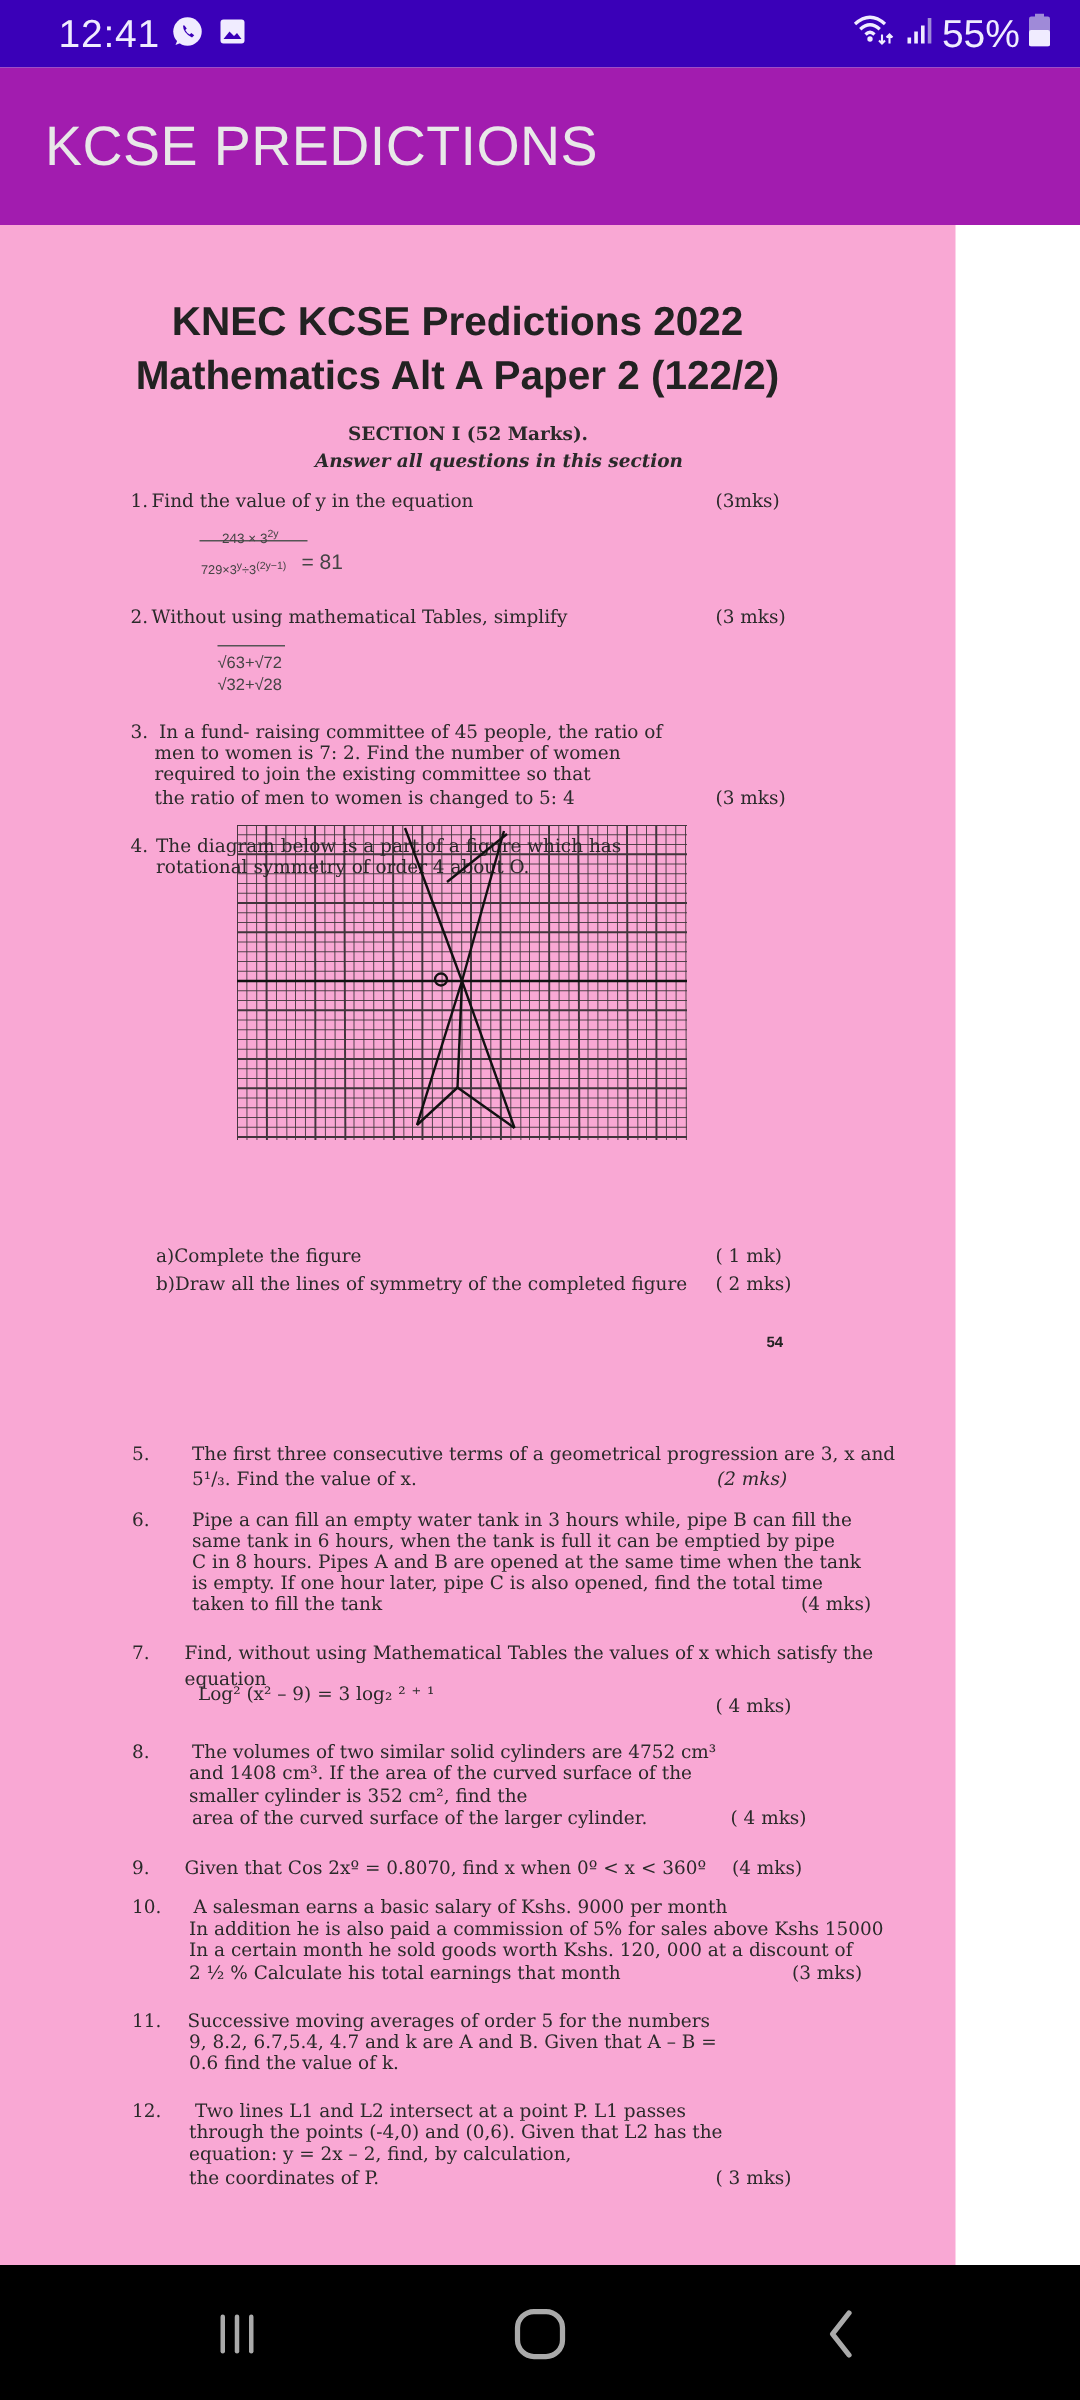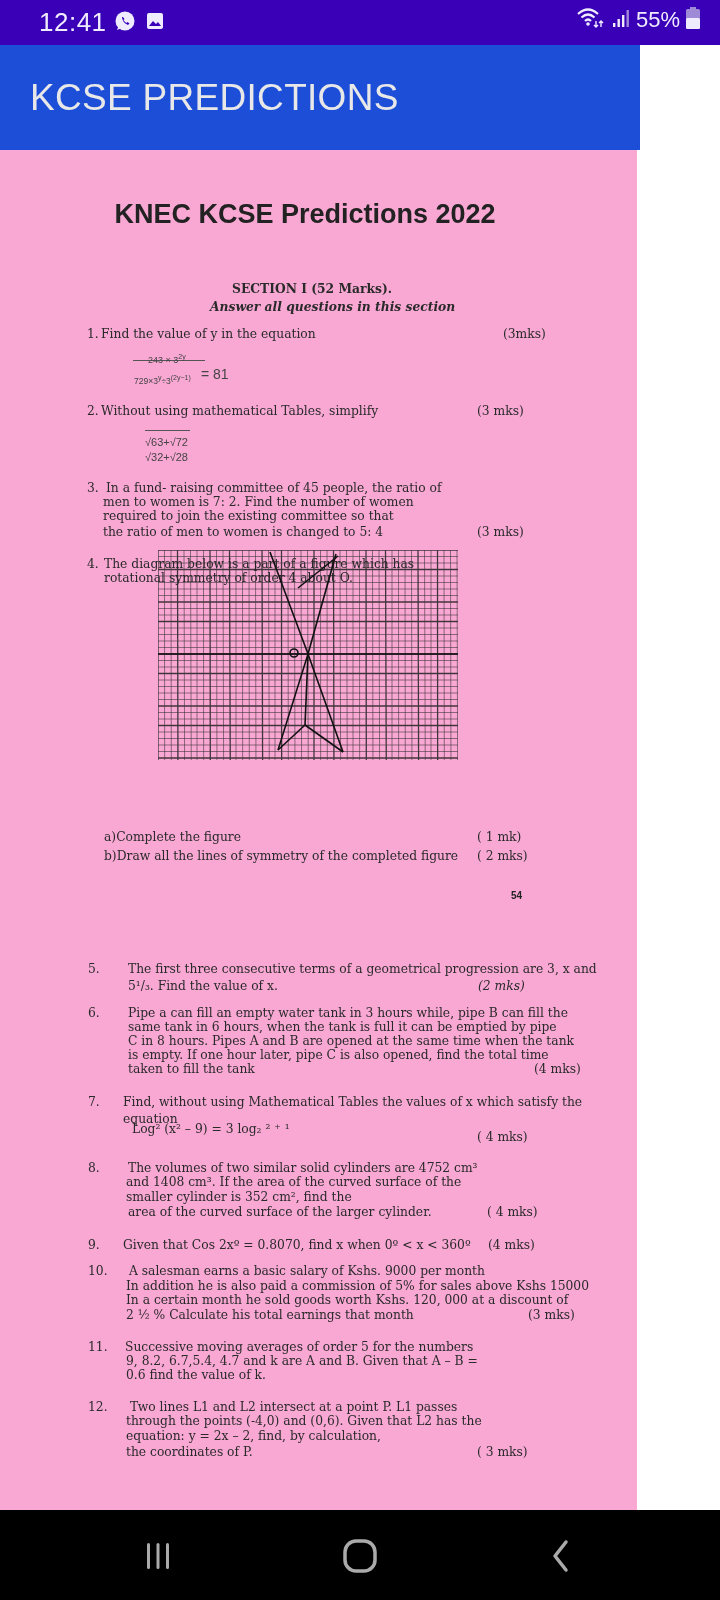--- a/index.html
+++ b/index.html
@@ -5,24 +5,24 @@
   * { box-sizing: border-box; margin: 0; padding: 0; }
   html, body { width: 720px; height: 1600px; overflow: hidden; background: #ffffff; }
   body { position: relative; font-family: "DejaVu Serif", serif; color: #222; }
 
   
   .status-bar { position: absolute; left: 0; top: 0; width: 720px; height: 45px; background: #3a00b8; color: #f0ecff;
     font-family: "Liberation Sans", sans-serif; }
   .status-time { position: absolute; left: 39px; top: 7px; font-size: 26px; letter-spacing: 0.5px; }
   .status-left-icons { position: absolute; left: 114px; top: 10px; display: flex; gap: 10px; align-items: center; }
   .status-right { position: absolute; right: 20px; top: 7px; display: flex; align-items: center; gap: 6px; }
-  .status-battery-text { font-size: 22px; }
+  .status-battery-text { font-size: 26px; }
 
   
-  .app-bar { position: absolute; left: 0; top: 45px; width: 640px; height: 105px; background: #1d4ed8; }
+  .app-bar { position: absolute; left: 0; top: 45px; width: 720px; height: 105px; background: #a21caf; }
   .app-title { position: absolute; left: 30px; top: 32px; font-family: "Liberation Sans", sans-serif; font-size: 37px;
     color: #e8e8e8; letter-spacing: 0.3px; }
 
   
   .doc { position: absolute; left: 0; top: 150px; width: 637px; height: 1360px; background: #f9a8d4; overflow: hidden; }
   .doc-title { position: absolute; left: 0; width: 610px; text-align: center; font-family: "Liberation Sans", sans-serif;
     font-weight: bold; font-size: 27px; color: #222; line-height: 36px; }
   .t { position: absolute; font-family: "DejaVu Serif", serif; font-size: 12.3px; color: #2a2a2a; white-space: nowrap; line-height: 15px; }
   .s { font-family: "Liberation Sans", sans-serif; color: #444; white-space: nowrap; position: absolute; }
   .bold { font-weight: bold; }
@@ -85,28 +85,29 @@
     </span>
   </div>
 </div>
 
 <div class="app-bar">
   <span class="app-title">KCSE PREDICTIONS</span>
 </div>
 
 <div class="doc">
   <div class="doc-title" style="top:46px;">KNEC KCSE Predictions 2022</div>
+  <div class="doc-title" style="top:82px;">Mathematics Alt A Paper 2 (122/2)</div>
 
   <div class="t bold" style="left:232px; top:131px;">SECTION I (52 Marks).</div>
   <div class="t ital" style="left:210px; top:149px;">Answer all questions in this section</div>
 
   <div>
     <span class="t" style="left:87px; top:177px;">1.</span>
     <span class="t" style="left:101px; top:177px;">Find the value of y in the equation</span>
-    <span class="t" style="left:477px; top:177px;margin-left:26px;">(3mks)</span>
+    <span class="t" style="left:477px; top:177px;">(3mks)</span>
     <div class="fracline" style="left:133px; top:210px; width:72px;"></div>
     <span class="s" style="left:148px; top:203px; font-size:9px;"><span>243 × 3</span><sup class="sm">2y</sup></span>
     <span class="s" style="left:134px; top:224px; font-size:8.5px;"><span>729×3</span><sup class="sm">y</sup><span>÷3</span><sup class="sm">(2y−1)</sup></span>
     <span class="s" style="left:201px; top:216px; font-size:14px;">= 81</span>
   </div>
 
   <div>
     <span class="t" style="left:87px; top:254px;">2.</span>
     <span class="t" style="left:101px; top:254px;">Without using mathematical Tables, simplify</span>
     <span class="t" style="left:477px; top:254px;">(3 mks)</span>

